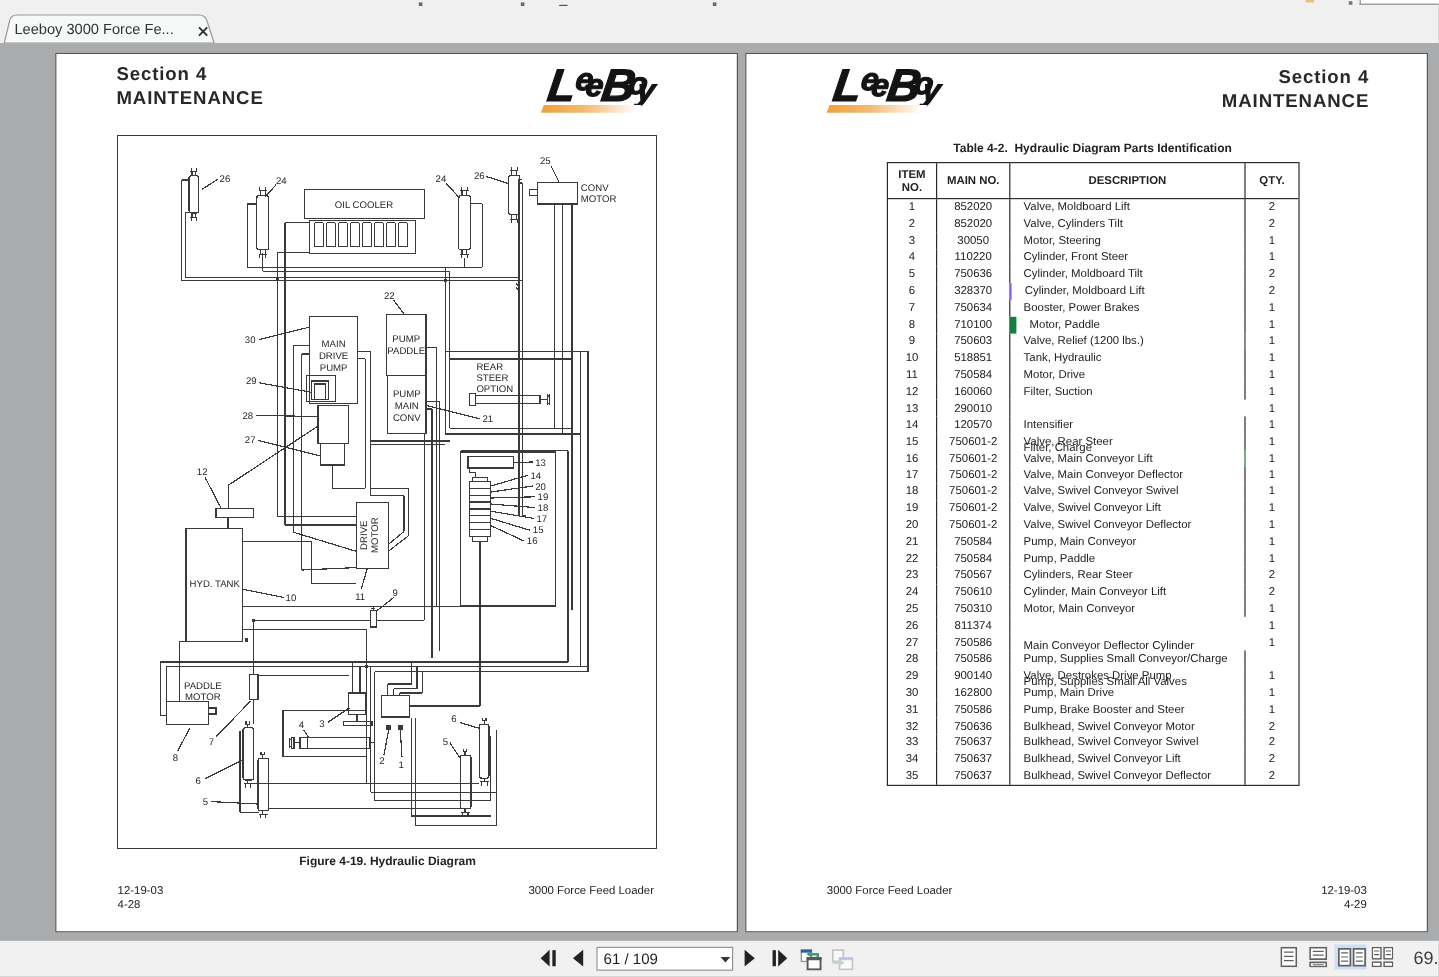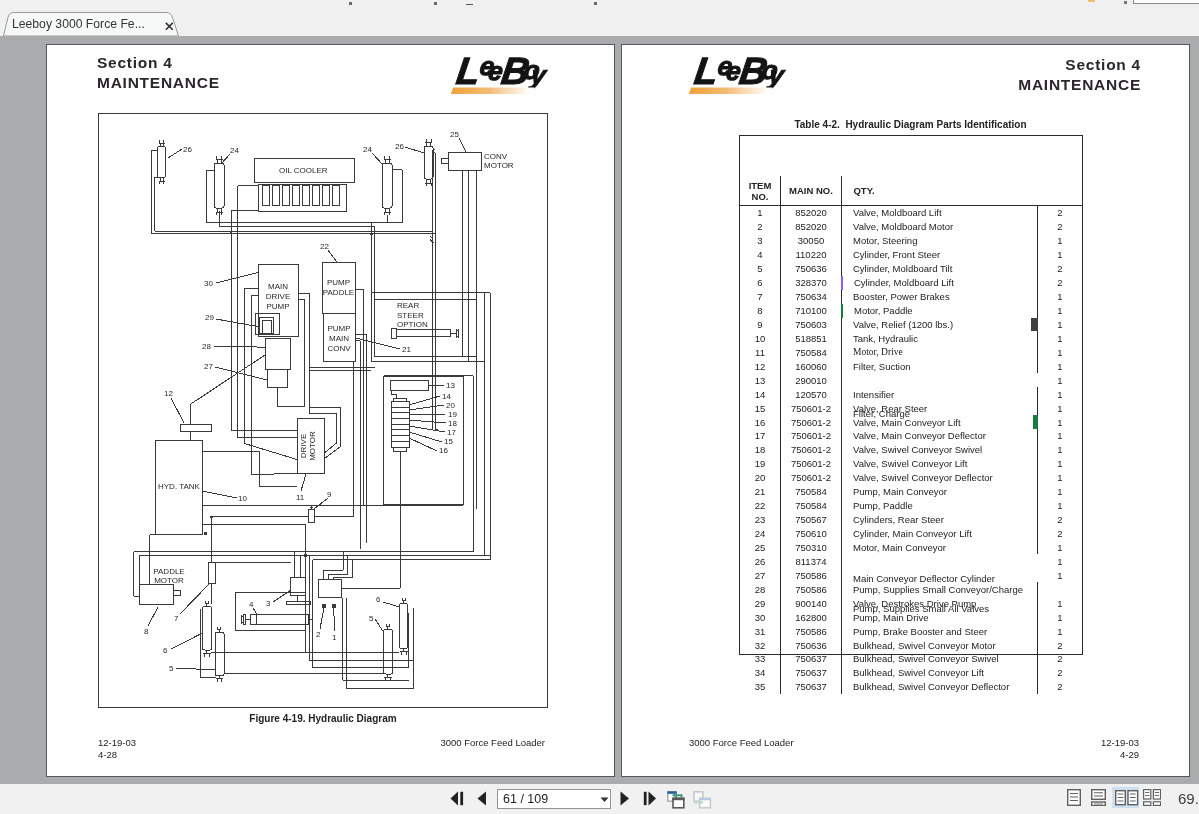--- a/index.html
+++ b/index.html
@@ -446,35 +446,36 @@
     <text x="82" y="32" font-size="26px">y</text>
   </g>
   <polygon points="5.2,35.4 86.5,35.4 84,41.9 2.8,41.9" fill="url(#lg1)"></polygon>
 </svg>
 
 <div class="abs" style="left:841px;top:55px;width:300px;text-align:right;font-size:15.5px;font-weight:bold;color:#29272c;line-height:20px;letter-spacing:0.75px;">Section 4<br>MAINTENANCE</div>
 
 <div class="abs" style="left:739px;top:119px;width:343px;text-align:center;font-size:10px;font-weight:bold;color:#222;">Table 4-2.&nbsp; Hydraulic Diagram Parts Identification</div>
 
 <div id="ptable" class="abs" style="left:739px;top:135px;width:342px;height:518px;border:1px solid #2b2b2b;font-size:9.5px;color:#222;">
-<div style="display:flex;height:29px;border-bottom:1.5px solid #2b2b2b;font-weight:bold;margin-top:40px;">
+<div style="display:flex;height:29px;border-bottom:1.5px solid #2b2b2b;font-weight:bold;">
 <div style="width:40px;border-right:1px solid #2b2b2b;display:flex;align-items:center;justify-content:center;text-align:center;line-height:11px;">ITEM<br>NO.</div>
 <div style="width:60px;border-right:1px solid #2b2b2b;display:flex;align-items:center;justify-content:center;">MAIN NO.</div>
+<div style="flex:1;border-right:1px solid #2b2b2b;display:flex;align-items:center;justify-content:center;">DESCRIPTION</div>
 <div style="width:44px;display:flex;align-items:center;justify-content:center;">QTY.</div>
     </div>
 <div style="display:flex;height:13.94px;align-items:center;">
       <div style="width:40px;align-self:stretch;border-right:1px solid #2b2b2b;display:flex;align-items:center;justify-content:center;">1</div>
       <div style="width:60px;align-self:stretch;border-right:1px solid #2b2b2b;display:flex;align-items:center;justify-content:center;">852020</div>
       <div style="flex:1;align-self:stretch;border-right:1px solid #2b2b2b;display:flex;align-items:center;padding-left:11px;">Valve, Moldboard Lift</div>
       <div style="width:44px;align-self:stretch;display:flex;align-items:center;justify-content:center;">2</div>
     </div>
 <div style="display:flex;height:13.94px;align-items:center;">
       <div style="width:40px;align-self:stretch;border-right:1px solid #2b2b2b;display:flex;align-items:center;justify-content:center;">2</div>
       <div style="width:60px;align-self:stretch;border-right:1px solid #2b2b2b;display:flex;align-items:center;justify-content:center;">852020</div>
-      <div style="flex:1;align-self:stretch;border-right:1px solid #2b2b2b;display:flex;align-items:center;padding-left:11px;">Valve, Moldboard Motor</div>
+      <div style="flex:1;align-self:stretch;border-right:1px solid #2b2b2b;display:flex;align-items:center;padding-left:11px;">Valve, Cylinders Tilt</div>
       <div style="width:44px;align-self:stretch;display:flex;align-items:center;justify-content:center;">2</div>
     </div>
 <div style="display:flex;height:13.94px;align-items:center;">
       <div style="width:40px;align-self:stretch;border-right:1px solid #2b2b2b;display:flex;align-items:center;justify-content:center;">3</div>
       <div style="width:60px;align-self:stretch;border-right:1px solid #2b2b2b;display:flex;align-items:center;justify-content:center;">30050</div>
       <div style="flex:1;align-self:stretch;border-right:1px solid #2b2b2b;display:flex;align-items:center;padding-left:11px;">Motor, Steering</div>
       <div style="width:44px;align-self:stretch;display:flex;align-items:center;justify-content:center;">1</div>
     </div>
 <div style="display:flex;height:13.94px;align-items:center;">
       <div style="width:40px;align-self:stretch;border-right:1px solid #2b2b2b;display:flex;align-items:center;justify-content:center;">4</div>
@@ -495,40 +496,40 @@
       <div style="width:44px;align-self:stretch;display:flex;align-items:center;justify-content:center;">2</div>
     </div>
 <div style="display:flex;height:13.94px;align-items:center;">
       <div style="width:40px;align-self:stretch;border-right:1px solid #2b2b2b;display:flex;align-items:center;justify-content:center;">7</div>
       <div style="width:60px;align-self:stretch;border-right:1px solid #2b2b2b;display:flex;align-items:center;justify-content:center;">750634</div>
       <div style="flex:1;align-self:stretch;border-right:1px solid #2b2b2b;display:flex;align-items:center;padding-left:11px;">Booster, Power Brakes</div>
       <div style="width:44px;align-self:stretch;display:flex;align-items:center;justify-content:center;">1</div>
     </div>
 <div style="display:flex;height:13.94px;align-items:center;">
       <div style="width:40px;align-self:stretch;border-right:1px solid #2b2b2b;display:flex;align-items:center;justify-content:center;">8</div>
-      <div style="width:60px;align-self:stretch;border-right:2px solid #15803d;display:flex;align-items:center;justify-content:center;text-align:center;">710100</div>
+      <div style="width:60px;align-self:stretch;border-right:6px solid #15803d;display:flex;align-items:center;justify-content:center;text-align:center;">710100</div>
       <div style="flex:1;align-self:stretch;border-right:1px solid #2b2b2b;display:flex;align-items:center;padding-left:11px;">Motor, Paddle</div>
       <div style="width:44px;align-self:stretch;display:flex;align-items:center;justify-content:center;">1</div>
     </div>
 <div style="display:flex;height:13.94px;align-items:center;">
       <div style="width:40px;align-self:stretch;border-right:1px solid #2b2b2b;display:flex;align-items:center;justify-content:center;">9</div>
       <div style="width:60px;align-self:stretch;border-right:1px solid #2b2b2b;display:flex;align-items:center;justify-content:center;">750603</div>
-      <div style="flex:1;align-self:stretch;border-right:7px solid #404040;display:flex;align-items:center;padding-left:11px;">Valve, Relief (1200 lbs.)</div>
+      <div style="flex:1;align-self:stretch;border-right:1px solid #404040;display:flex;align-items:center;padding-left:11px;">Valve, Relief (1200 lbs.)</div>
       <div style="width:44px;align-self:stretch;display:flex;align-items:center;justify-content:center;">1</div>
     </div>
 <div style="display:flex;height:13.94px;align-items:center;">
       <div style="width:40px;align-self:stretch;border-right:1px solid #2b2b2b;display:flex;align-items:center;justify-content:center;">10</div>
       <div style="width:60px;align-self:stretch;border-right:1px solid #2b2b2b;display:flex;align-items:center;justify-content:center;">518851</div>
       <div style="flex:1;align-self:stretch;border-right:1px solid #2b2b2b;display:flex;align-items:center;padding-left:11px;">Tank, Hydraulic</div>
       <div style="width:44px;align-self:stretch;display:flex;align-items:center;justify-content:center;">1</div>
     </div>
 <div style="display:flex;height:13.94px;align-items:center;">
       <div style="width:40px;align-self:stretch;border-right:1px solid #2b2b2b;display:flex;align-items:center;justify-content:center;">11</div>
       <div style="width:60px;align-self:stretch;border-right:1px solid #2b2b2b;display:flex;align-items:center;justify-content:center;">750584</div>
-      <div style="flex:1;align-self:stretch;border-right:1px solid #2b2b2b;display:flex;align-items:center;padding-left:11px;font-family:Liberation Serif, serif;">Motor, Drive</div>
+      <div style="flex:1;align-self:stretch;border-right:1px solid #2b2b2b;display:flex;align-items:center;padding-left:11px;">Motor, Drive</div>
       <div style="width:44px;align-self:stretch;display:flex;align-items:center;justify-content:center;">1</div>
     </div>
 <div style="display:flex;height:13.94px;align-items:center;">
       <div style="width:40px;align-self:stretch;border-right:1px solid #2b2b2b;display:flex;align-items:center;justify-content:center;">12</div>
       <div style="width:60px;align-self:stretch;border-right:1px solid #2b2b2b;display:flex;align-items:center;justify-content:center;">160060</div>
       <div style="flex:1;align-self:stretch;border-right:1px solid #2b2b2b;display:flex;align-items:center;padding-left:11px;">Filter, Suction</div>
       <div style="width:44px;align-self:stretch;display:flex;align-items:center;justify-content:center;">1</div>
     </div>
 <div style="display:flex;height:13.94px;align-items:center;">
       <div style="width:40px;align-self:stretch;border-right:1px solid #2b2b2b;display:flex;align-items:center;justify-content:center;">13</div>
@@ -544,21 +545,21 @@
     </div>
 <div style="display:flex;height:13.94px;align-items:center;">
       <div style="width:40px;align-self:stretch;border-right:1px solid #2b2b2b;display:flex;align-items:center;justify-content:center;">15</div>
       <div style="width:60px;align-self:stretch;border-right:1px solid #2b2b2b;display:flex;align-items:center;justify-content:center;">750601-2</div>
       <div style="flex:1;align-self:stretch;border-right:1px solid #2b2b2b;display:flex;align-items:center;padding-left:11px;">Valve, Rear Steer</div>
       <div style="width:44px;align-self:stretch;display:flex;align-items:center;justify-content:center;">1</div>
     </div>
 <div style="display:flex;height:13.94px;align-items:center;">
       <div style="width:40px;align-self:stretch;border-right:1px solid #2b2b2b;display:flex;align-items:center;justify-content:center;">16</div>
       <div style="width:60px;align-self:stretch;border-right:1px solid #2b2b2b;display:flex;align-items:center;justify-content:center;">750601-2</div>
-      <div style="flex:1;align-self:stretch;border-right:5px solid #15803d;display:flex;align-items:center;padding-left:11px;">Valve, Main Conveyor Lift</div>
+      <div style="flex:1;align-self:stretch;border-right:1px solid #15803d;display:flex;align-items:center;padding-left:11px;">Valve, Main Conveyor Lift</div>
       <div style="width:44px;align-self:stretch;display:flex;align-items:center;justify-content:center;">1</div>
     </div>
 <div style="display:flex;height:13.94px;align-items:center;">
       <div style="width:40px;align-self:stretch;border-right:1px solid #2b2b2b;display:flex;align-items:center;justify-content:center;">17</div>
       <div style="width:60px;align-self:stretch;border-right:1px solid #2b2b2b;display:flex;align-items:center;justify-content:center;">750601-2</div>
       <div style="flex:1;align-self:stretch;border-right:1px solid #2b2b2b;display:flex;align-items:center;padding-left:11px;">Valve, Main Conveyor Deflector</div>
       <div style="width:44px;align-self:stretch;display:flex;align-items:center;justify-content:center;">1</div>
     </div>
 <div style="display:flex;height:13.94px;align-items:center;">
       <div style="width:40px;align-self:stretch;border-right:1px solid #2b2b2b;display:flex;align-items:center;justify-content:center;">18</div>

